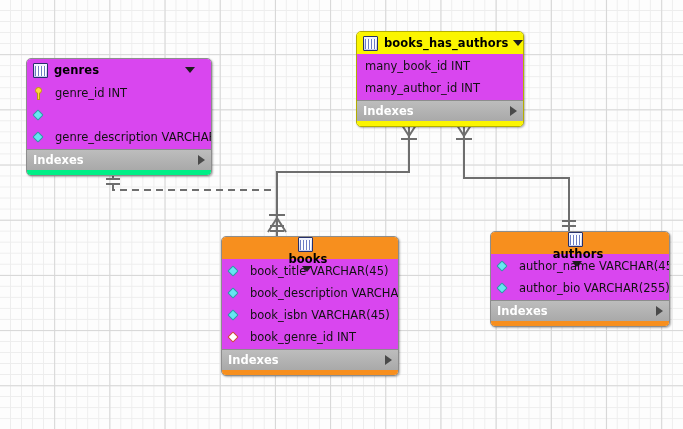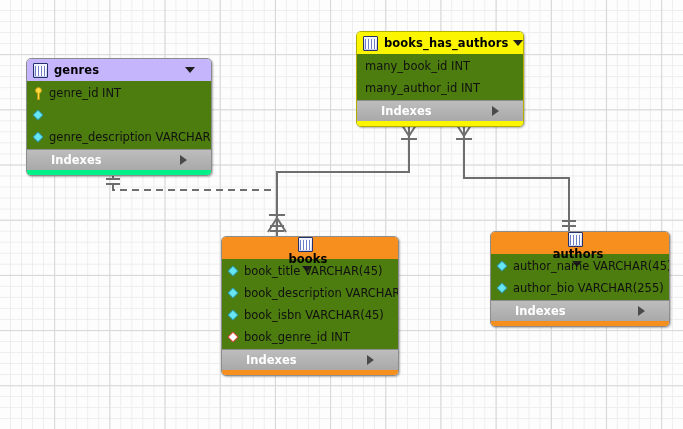--- a/index.html
+++ b/index.html
@@ -30,47 +30,47 @@
   .hdr .ttl{flex:1;margin-left:6px;white-space:nowrap;letter-spacing:.1px;}
   .ticon{width:13px;height:13px;flex:0 0 13px;border:1px solid #26306b;
          background:linear-gradient(#f2f5ff,#c3cbf0);border-radius:1px;
          position:relative;}
   .ticon:before{content:"";position:absolute;left:1px;top:2px;right:1px;bottom:1px;
          background:
            linear-gradient(to right,#6d7ec4 1px,transparent 1px) 0 0/3px 100%,
            #ffffff;}
   .caret{width:0;height:0;border-left:5px solid transparent;border-right:5px solid transparent;
          border-top:6px solid #1d1d1d;margin-left:4px;}
-  .cols{background:#4d7c0f;padding:1px 16px 1px 0;text-align:center;}
+  .cols{background:#d946ef;padding:1px 16px 1px 0;text-align:center;}
   .col{display:flex;align-items:center;height:22px;padding-left:6px;
        font-size:11.5px;color:#111;white-space:nowrap;}
-  .col .nm{margin-left:5px;}
+  .col .nm{margin-left:11px;}
   .plain .col{padding-left:8px;}
   .plain .col .nm{margin-left:0;}
 
   
   .gi{width:11px;height:13px;flex:0 0 11px;position:relative;}
   .key:before{content:"";position:absolute;left:2px;top:0;width:7px;height:7px;
         border-radius:50%;background:#ffd83b;border:1px solid #b99a10;box-sizing:border-box;}
   .key:after{content:"";position:absolute;left:4px;top:6px;width:3px;height:7px;
         background:#ffd83b;border:1px solid #b99a10;border-top:none;box-sizing:border-box;}
   .dia:before{content:"";position:absolute;left:1px;top:2px;width:8px;height:8px;
         background:#66e6f2;border:1px solid #2f9aa8;box-sizing:border-box;
         transform:rotate(45deg);border-radius:1px;}
   .fk:before{background:#ffffff;border:1px solid #d04a3a;}
 
-  .idx{display:flex;align-items:center;height:20px;padding:0 24px;
+  .idx{display:flex;align-items:center;height:20px;padding:0 6px;
        background:linear-gradient(#bdbdbd,#a9a9a9);border-top:1px solid #8d8d8d;}
   .idx .lbl{flex:1;font-size:11.5px;color:#ffffff;font-weight:bold;}
   .arw{width:0;height:0;border-top:5px solid transparent;border-bottom:5px solid transparent;
        border-left:7px solid #4a4a4a;}
   .foot{height:5px;}
 
   
-  .green .hdr{background:#c4b5fd;}
+  .green .hdr{background:#d946ef;}
   .green .foot{background:#00ef86;}
   .orange .hdr{background:#f78f1e;flex-direction:column;}
   .orange .foot{background:#f78f1e;}
   .yellow .hdr{background:#fbf500;}
   .yellow .foot{background:#fbf500;}
   .yellow{border-color:#b3ae00;}
 </style>
 </head>
 <body>
 

